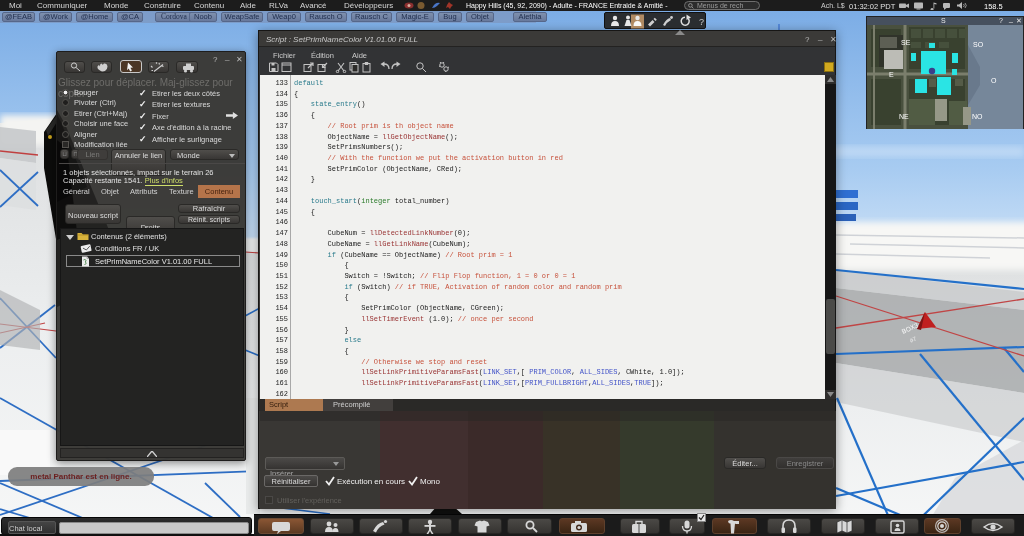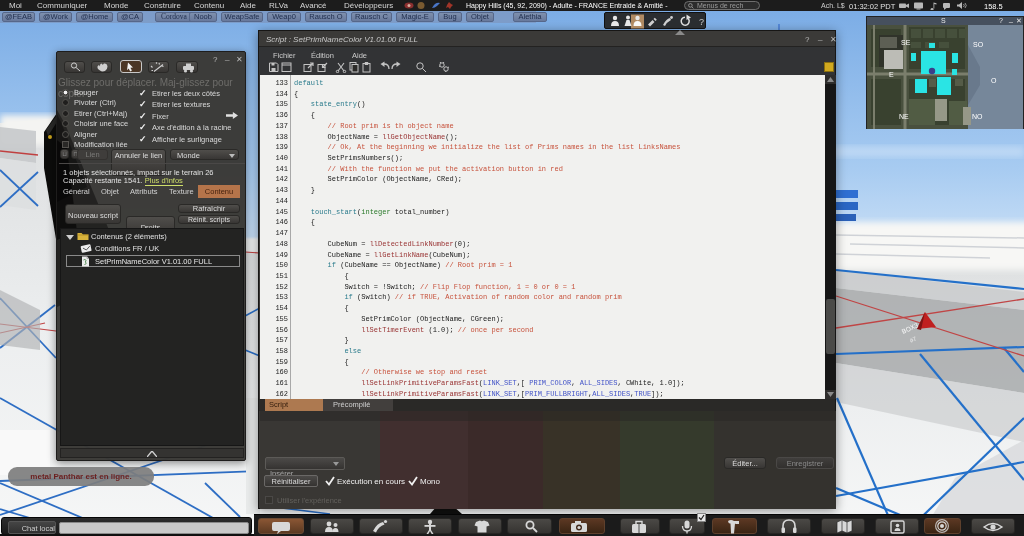--- a/index.html
+++ b/index.html
@@ -347,21 +347,20 @@
 160
 161
 162</pre>
     <div class="abs" style="left:30px;top:0;width:1px;height:324px;background:#a8a8a8;"></div>
     <pre id="ctext"><span class="k">default</span>
 {
     <span class="k">state_entry</span>()
     {
         <span class="c">// Root prim is th object name</span>
         ObjectName = <span class="f">llGetObjectName</span>();
-        <span class="c">// Ok, At the beginning we initialize the list of Prims names in the list LinksNames</span>
         SetPrimsNumbers();
         <span class="c">// With the function we put the activation button in red</span>
         SetPrimColor (ObjectName, CRed);
     }
 
     <span class="k">touch_start</span>(<span class="t">integer</span> total_number)
     {
 
         CubeNum = <span class="f">llDetectedLinkNumber</span>(0);
         CubeName = <span class="f">llGetLinkName</span>(CubeNum);
@@ -564,21 +563,21 @@
           <text x="106" y="22">SO</text>
       <text x="22" y="52">E</text>
           <text x="124" y="58">O</text>
       <text x="32" y="94">NE</text>
           <text x="105" y="94">NO</text>
     </g>
   </svg>
 </div>
 
 <div class="abs" id="chatbar">
-  <div class="abs" style="left:6px;top:3px;width:48px;height:13px;background:linear-gradient(#454545,#303030);border:1px solid #555;border-radius:2px;color:#cfcfcf;font-size:7.5px;text-align:right;padding-top:2px;">Chat local</div>
+  <div class="abs" style="left:6px;top:3px;width:48px;height:13px;background:linear-gradient(#454545,#303030);border:1px solid #555;border-radius:2px;color:#cfcfcf;font-size:7.5px;text-align:left;padding-top:2px;">Chat local</div>
   <div class="abs" style="left:57px;top:4px;width:190px;height:12px;background:#c9c9c9;border:1px solid #8a8a8a;border-radius:2px;"></div>
 </div>
 
 <div class="abs" id="toolbar">
   <div class="tbtn sel" style="left:4px;width:46px;"></div>
   <div class="tbtn" style="left:56px;width:44px;"></div>
   <div class="tbtn" style="left:105px;width:44px;"></div>
   <div class="tbtn" style="left:154px;width:44px;"></div>
   <div class="tbtn" style="left:204px;width:44px;"></div>
   <div class="tbtn" style="left:253px;width:45px;"></div>

